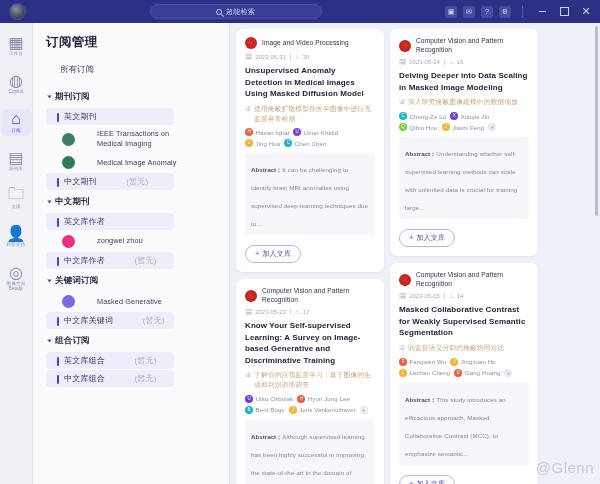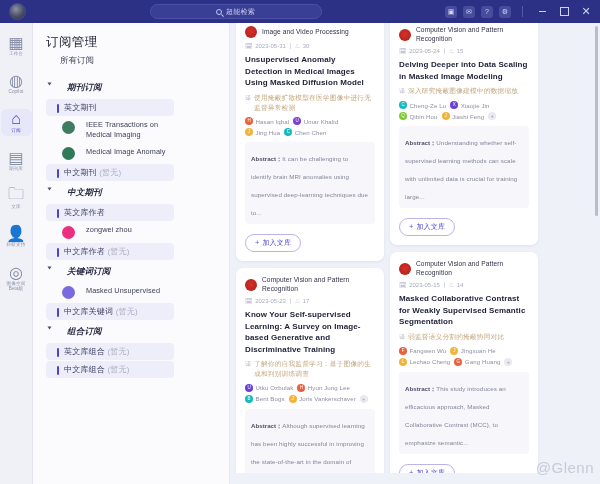--- a/index.html
+++ b/index.html
@@ -63,44 +63,44 @@
   .rail-lb{ font-size:4.6px;color:#8b90a6;line-height:1.15;text-align:center;letter-spacing:.1px; }
   .rail-item.active .rail-lb{ color:#4b45c6; }
   .rail-lb.two{ white-space:pre-line; }
 
   
   .subpanel{
     position:absolute;left:33px;top:23px;width:197px;height:461px;
     background:#fbfbfe;border-right:1px solid #e6e8f1;
     padding:11px 10px 0 13px;overflow:hidden;
   }
-  .panel-title{ font-size:12.5px;color:#23253a;font-weight:normal;letter-spacing:.4px; }
+  .panel-title{ font-size:12.5px;color:#23253a;font-weight:bold;margin-bottom:9px;letter-spacing:.4px; }
   .all-sub{ font-size:8.5px;color:#3b3d55;padding:4px 0 4px 14px;margin-bottom:7px; }
 
   .grp{ margin-bottom:2px; }
-  .grp-hd{ display:flex;align-items:flex-start;gap:16px;padding:4px 0 4px 2px;font-style:italic; }
+  .grp-hd{ display:flex;align-items:center;gap:4px;padding:4px 0 4px 2px; }
   .caret{ width:0;height:0;border-left:3.2px solid #4a4d66;border-top:2.4px solid transparent;
           border-bottom:2.4px solid transparent;transform:rotate(90deg);flex:0 0 auto; }
   .grp-hd-lb{ font-size:8.5px;color:#2b2d44;font-weight:bold;letter-spacing:.2px; }
 
   .sub-hd{ display:flex;align-items:flex-end;gap:5px;padding:3px 4px 3px 11px;margin:1px 0;
            border-radius:4px;background:#eeeefb; width:128px;}
   .sub-bar{ width:2px;height:9px;background:#4b45c6;border-radius:1px;flex:0 0 auto; }
   .sub-hd-lb{ font-size:8px;color:#3e3f63;letter-spacing:.2px; }
-  .sub-hd-lb .muted{ color:#adb0c4; }
-
-  .leaf{ display:flex;align-items:flex-start;gap:11px;padding:3px 4px 3px 16px;border-radius:5px;
+  .sub-hd-lb .muted{ color:#adb0c4;padding-left:27px; }
+
+  .leaf{ display:flex;align-items:center;gap:22px;padding:3px 4px 3px 16px;border-radius:5px;
          margin:1px 0; width:140px; }
   .leaf.sel{ background:#e2e1fa; }
   .leaf-av{ width:13px;height:13px;border-radius:50%;flex:0 0 auto;margin-top:.5px; }
   .leaf-lb{ font-size:7.3px;color:#3b3d55;line-height:1.35;letter-spacing:.1px; }
 
   
   .feed{
-    position:absolute;left:230px;top:12px;width:364px;height:461px;
+    position:absolute;left:230px;top:23px;width:364px;height:461px;
     padding:6px 4px 0 6px;overflow:hidden;
     display:flex;gap:6px;
   }
   .col{ width:148px;display:flex;flex-direction:column;gap:7px; }
   .card{
     background:#fff;border-radius:7px;padding:8px 9px 9px 9px;
     box-shadow:0 1px 3px rgba(40,44,90,.07);
   }
   .c-jr{ display:flex;align-items:center;gap:5px;margin-bottom:5px; }
   .jr-badge{ width:12px;height:12px;border-radius:50%;flex:0 0 auto;
@@ -237,21 +237,21 @@
             <span class="sub-hd-lb">中文库作者<span class="muted"> (暂无)</span></span>
           </div>
         </div>
         <div class="grp">
           <div class="grp-hd">
             <span class="caret"></span>
             <span class="grp-hd-lb">关键词订阅</span>
           </div>
           <div class="leaf">
             <span class="leaf-av" style="background: rgb(122, 106, 224);"></span>
-            <span class="leaf-lb">Masked Unsupervised</span>
+            <span class="leaf-lb">Masked Generative</span>
           </div>
           <div class="sub-hd">
             <span class="sub-bar"></span>
             <span class="sub-hd-lb">中文库关键词<span class="muted"> (暂无)</span></span>
           </div>
         </div>
         <div class="grp">
           <div class="grp-hd">
             <span class="caret"></span>
             <span class="grp-hd-lb">组合订阅</span>

